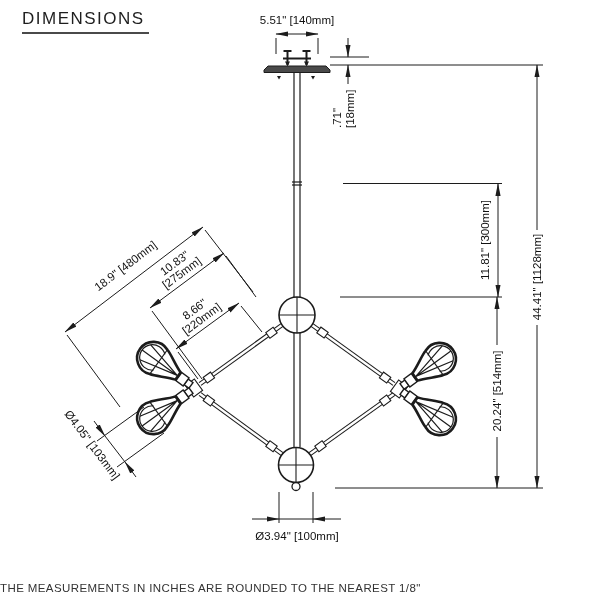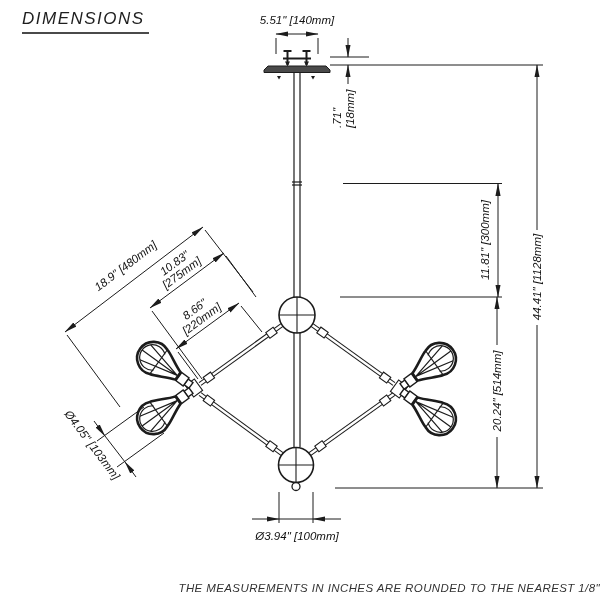--- a/index.html
+++ b/index.html
@@ -1,23 +1,23 @@
 <!DOCTYPE html>
 <html><head>
 <meta charset="utf-8">
 <style>
   html,body{margin:0;padding:0;background:#ffffff;}
   .stage{position:relative;width:600px;height:600px;background:#ffffff;overflow:hidden;
-         font-family:"Liberation Sans", sans-serif;font-style:italic;}
+         font-family:"Liberation Sans", sans-serif;}
   .title{position:absolute;left:22px;top:9px;font-size:17px;letter-spacing:1.5px;
          color:#1e1e1e;border-bottom:2px solid #4a4a4a;padding:0 4px 3px 0;}
   .drawing{position:absolute;left:0;top:0;}
   .model{position:absolute;left:0;top:550px;width:600px;text-align:center;
          font-size:26px;letter-spacing:2.5px;color:#2b2b2b;}
-  .note{position:absolute;left:0;top:582px;width:600px;text-align:right;
+  .note{position:absolute;left:0;top:582px;width:600px;text-align:left;
         font-size:11.5px;letter-spacing:0.4px;color:#333333;}
   svg text{font-family:"Liberation Sans", sans-serif;font-size:11.5px;fill:#111111;}
 </style>
 </head>
 <body>
 
 <div class="stage">
 
   <div class="title">DIMENSIONS</div>
 

